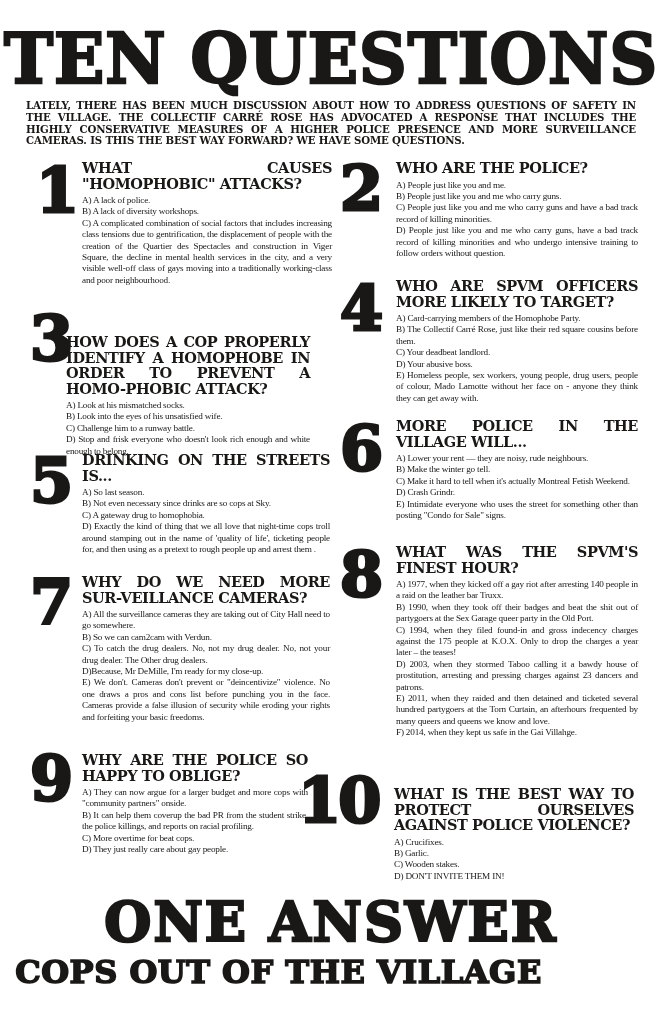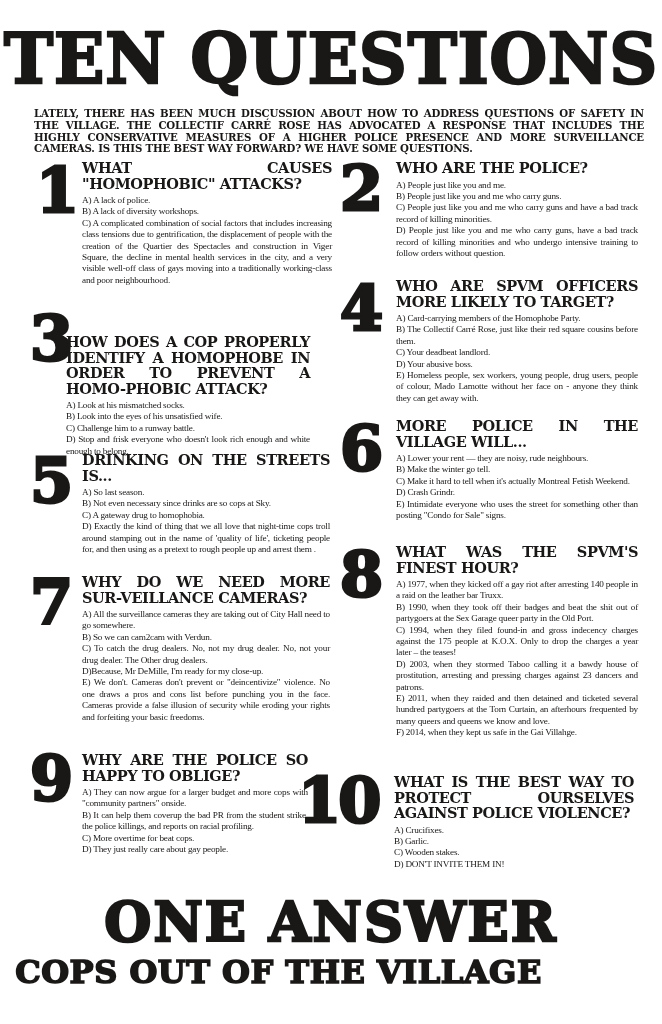--- a/index.html
+++ b/index.html
@@ -38,21 +38,21 @@
   .footer2 {
     position: absolute; left: 0; top: 955px; width: 557px; text-align: center;
     font-family: "DejaVu Serif", serif; font-weight: 900; font-size: 32px; line-height: 34px;
     letter-spacing: 0.5px; -webkit-text-stroke: 1.6px #1a1817;
   }
 </style>
 </head>
 <body>
 
 <h1 class="title" style="margin:0;">TEN QUESTIONS</h1>
-<p class="intro" style="margin:8px;">LATELY, THERE HAS BEEN MUCH DISCUSSION ABOUT HOW TO ADDRESS QUESTIONS OF SAFETY IN THE VILLAGE. THE COLLECTIF CARRÉ ROSE HAS ADVOCATED A RESPONSE THAT INCLUDES THE HIGHLY CONSERVATIVE MEASURES OF A HIGHER POLICE PRESENCE AND MORE SURVEILLANCE CAMERAS. IS THIS THE BEST WAY FORWARD? WE HAVE SOME QUESTIONS.</p>
+<p class="intro" style="margin:0;">LATELY, THERE HAS BEEN MUCH DISCUSSION ABOUT HOW TO ADDRESS QUESTIONS OF SAFETY IN THE VILLAGE. THE COLLECTIF CARRÉ ROSE HAS ADVOCATED A RESPONSE THAT INCLUDES THE HIGHLY CONSERVATIVE MEASURES OF A HIGHER POLICE PRESENCE AND MORE SURVEILLANCE CAMERAS. IS THIS THE BEST WAY FORWARD? WE HAVE SOME QUESTIONS.</p>
 
 <section class="q" style="left:34px; top:160px; width:300px; height:140px;">
   <div class="num" style="font-size:62px; top:0px; left:2px;">1</div>
   <div class="qbody" style="left:48px; width:250px;">
     <h2 class="qtitle">WHAT CAUSES "HOMOPHOBIC" ATTACKS?</h2>
     <p class="ans">A) A lack of police.</p>
     <p class="ans">B) A lack of diversity workshops.</p>
     <p class="ans">C) A complicated combination of social factors that includes increasing class tensions due to gentrification, the displacement of people with the creation of the Quartier des Spectacles and construction in Viger Square, the decline in mental health services in the city, and a very visible well-off class of gays moving into a traditionally working-class and poor neighbourhood.</p>
   </div>
 </section>
@@ -145,21 +145,21 @@
     <h2 class="qtitle">WHY ARE THE POLICE SO HAPPY TO OBLIGE?</h2>
     <p class="ans">A) They can now argue for a larger budget and more cops with "community partners" onside.</p>
     <p class="ans">B) It can help them coverup the bad PR from the student strike, the police killings, and reports on racial profiling.</p>
     <p class="ans">C) More overtime for beat cops.</p>
     <p class="ans">D) They just really care about gay people.</p>
   </div>
 </section>
 
 <section class="q" style="left:298px; top:774px; width:342px; height:110px;">
   <div class="num" style="font-size:62px; top:-4px; letter-spacing:-3px;">10</div>
-  <div class="qbody" style="left:96px; width:240px;">
+  <div class="qbody" style="left:96px; width:240px;margin-top:12px;">
     <h2 class="qtitle">WHAT IS THE BEST WAY TO PROTECT OURSELVES AGAINST POLICE VIOLENCE?</h2>
     <p class="ans">A) Crucifixes.</p>
     <p class="ans">B) Garlic.</p>
     <p class="ans">C) Wooden stakes.</p>
     <p class="ans">D) DON'T INVITE THEM IN!</p>
   </div>
 </section>
 
 <div class="footer1">ONE ANSWER</div>
 <div class="footer2">COPS OUT OF THE VILLAGE</div>

